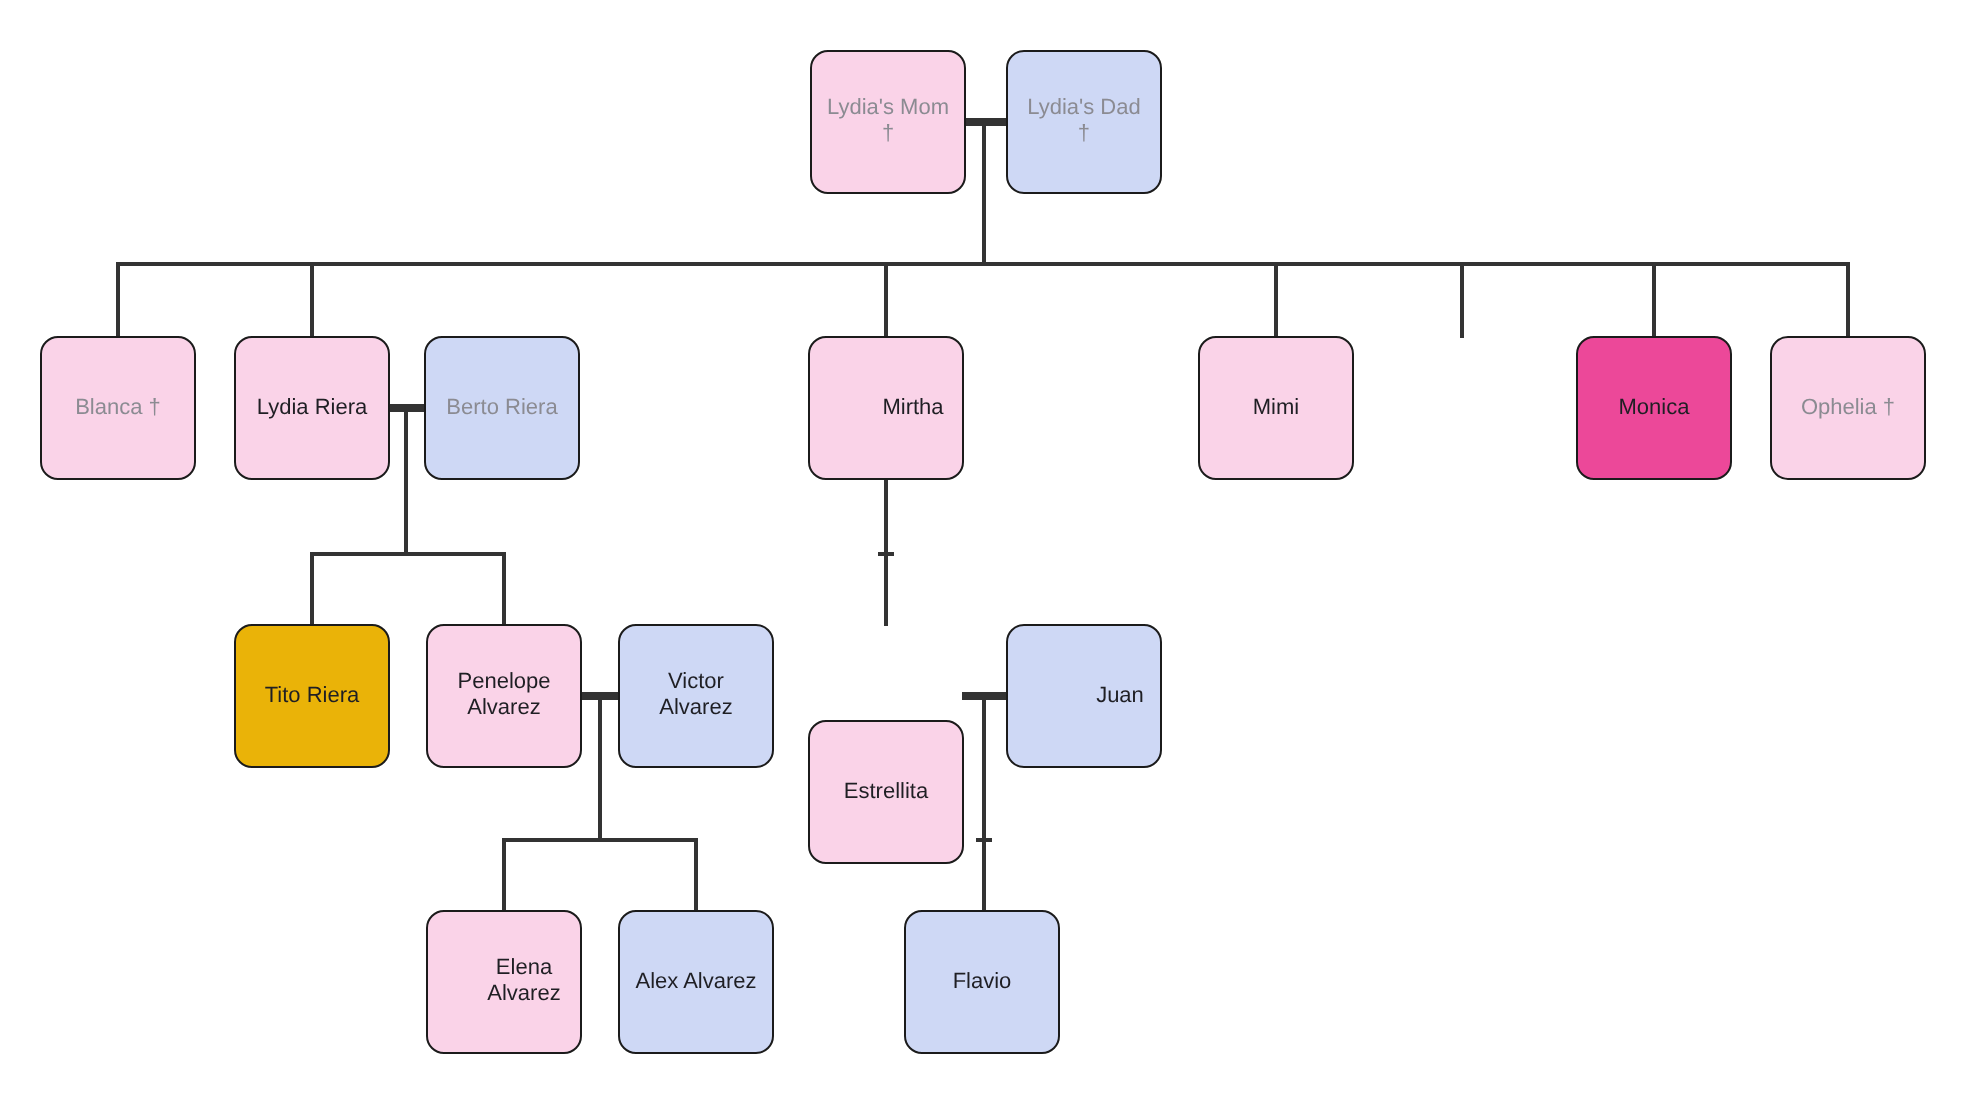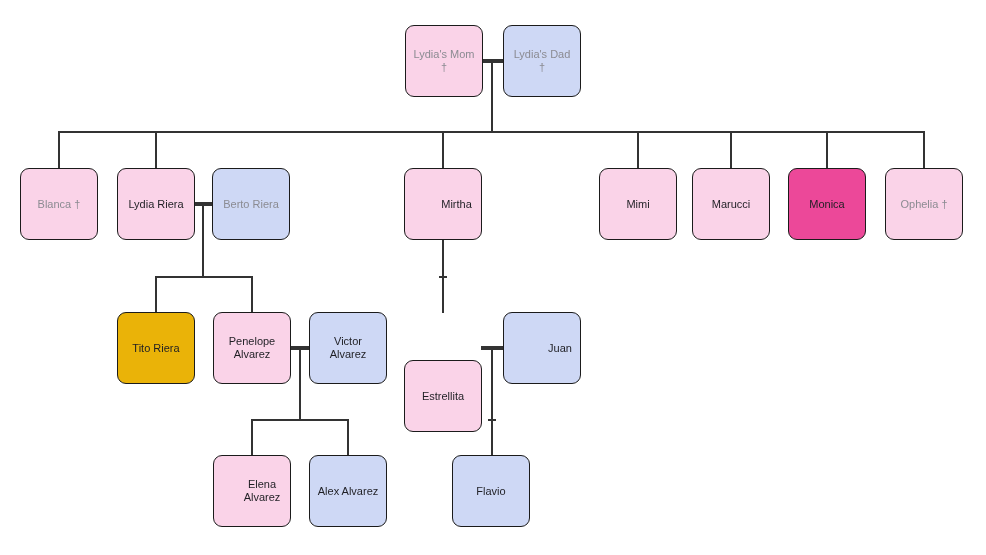--- a/index.html
+++ b/index.html
@@ -64,21 +64,20 @@
     <div class="edge" style="left: 488px; top: 419px; width: 8px; height: 2px; background: rgb(51, 51, 51);"></div>
     <div class="node" style="left: 405px; top: 25px; background: rgb(250, 211, 232); border-color: rgb(27, 27, 27);"><span style="color: rgb(139, 139, 146);">Lydia's Mom
 †</span></div>
     <div class="node" style="left: 503px; top: 25px; background: rgb(206, 216, 245); border-color: rgb(27, 27, 27);"><span style="color: rgb(139, 139, 146);">Lydia's Dad
 †</span></div>
     <div class="node" style="left: 20px; top: 168px; background: rgb(250, 211, 232); border-color: rgb(27, 27, 27);"><span style="color: rgb(139, 139, 146);">Blanca †</span></div>
     <div class="node" style="left: 117px; top: 168px; background: rgb(250, 211, 232); border-color: rgb(27, 27, 27);"><span style="color: rgb(31, 31, 36);">Lydia Riera</span></div>
     <div class="node" style="left: 212px; top: 168px; background: rgb(206, 216, 245); border-color: rgb(27, 27, 27);"><span style="color: rgb(139, 139, 146);">Berto Riera</span></div>
     <div class="node" style="left: 404px; top: 168px; background: rgb(250, 211, 232); border-color: rgb(27, 27, 27);"><span style="color: rgb(31, 31, 36); padding-left: 27px;">Mirtha</span></div>
     <div class="node" style="left: 599px; top: 168px; background: rgb(250, 211, 232); border-color: rgb(27, 27, 27);"><span style="color: rgb(31, 31, 36);">Mimi</span></div>
-    <div class="node" style="left: 692px; top: 168px; background: rgb(250, 211, 232); border-color: rgb(27, 27, 27);"><span style="color: rgb(31, 31, 36);">Marucci</span></div>
     <div class="node" style="left: 788px; top: 168px; background: #ec4899; border-color: rgb(27, 27, 27);"><span style="color: rgb(31, 31, 36);">Monica</span></div>
     <div class="node" style="left: 885px; top: 168px; background: rgb(250, 211, 232); border-color: rgb(27, 27, 27);"><span style="color: rgb(139, 139, 146);">Ophelia †</span></div>
     <div class="node" style="left: 117px; top: 312px; background: #eab308; border-color: rgb(27, 27, 27);"><span style="color: rgb(31, 31, 36);">Tito Riera</span></div>
     <div class="node" style="left: 213px; top: 312px; background: rgb(250, 211, 232); border-color: rgb(27, 27, 27);"><span style="color: rgb(31, 31, 36);">Penelope
 Alvarez</span></div>
     <div class="node" style="left: 309px; top: 312px; background: rgb(206, 216, 245); border-color: rgb(27, 27, 27);"><span style="color: rgb(31, 31, 36);">Victor
 Alvarez</span></div>
     <div class="node" style="left: 404px; top: 312px; background: rgb(250, 211, 232); border-color: rgb(27, 27, 27); margin-top: 48px;"><span style="color: rgb(31, 31, 36);">Estrellita</span></div>
     <div class="node" style="left: 503px; top: 312px; background: rgb(206, 216, 245); border-color: rgb(27, 27, 27);"><span style="color: rgb(31, 31, 36); margin-left: 36px;">Juan</span></div>
     <div class="node" style="left: 213px; top: 455px; background: rgb(250, 211, 232); border-color: rgb(27, 27, 27);"><span style="color: rgb(31, 31, 36); margin-left: 20px;">Elena

